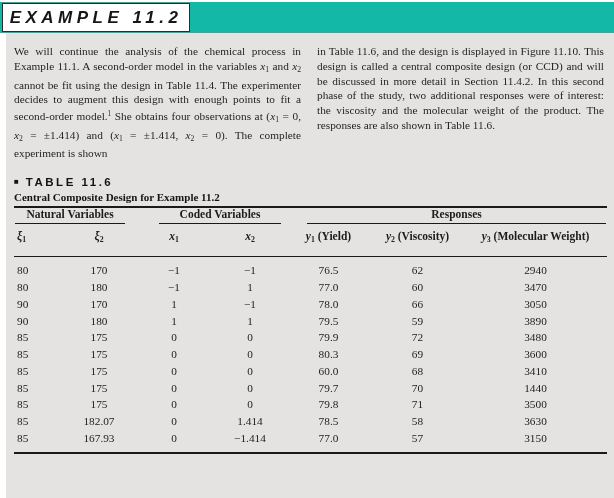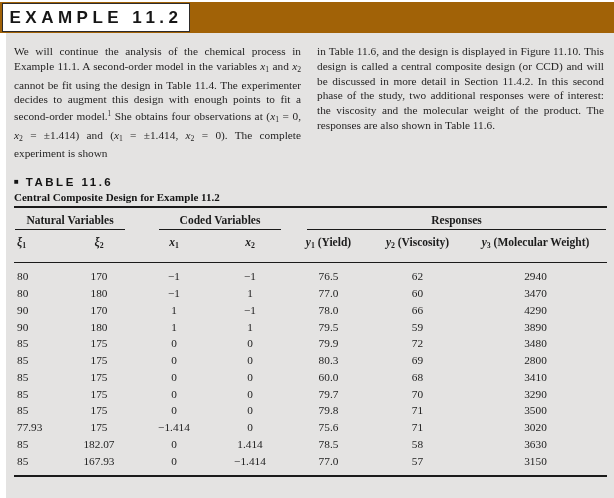--- a/index.html
+++ b/index.html
@@ -11,21 +11,22 @@
     background: #ffffff;
     overflow: hidden;
     font-family: "Liberation Serif", "DejaVu Serif", serif;
     color: #1e1e1e;
   }
   
   .titlebar {
     position: relative;
     margin-top: 2px;
     height: 31px;
-    background: #a16207;
+    background: #14b8a6;
+    font-style: italic;
   }
   .titlebox {
     position: absolute;
     left: 2px; top: 1px; bottom: 1px;
     width: 188px;
     background: #ffffff;
     border: 1.5px solid #2d2b2b;
     box-sizing: border-box;
     display: flex; align-items: center; justify-content: center;
     font-family: "Liberation Sans", "DejaVu Sans", sans-serif;
@@ -80,21 +81,21 @@
   }
   table.ccd {
     width: 100%;
     border-collapse: collapse;
     table-layout: fixed;
     border-top: 2.6px solid #1a1a1a;
     border-bottom: 2.8px solid #1a1a1a;
     color: #1c1c1c;
   }
   table.ccd th { font-weight: bold; font-size: 11.5px; }
-  th.grp-cell { padding-top: 6px; vertical-align: bottom; }
+  th.grp-cell { padding-top: 0; vertical-align: bottom; }
   .grp {
     border-bottom: 1.3px solid #1a1a1a;
     padding-bottom: 3px;
     text-align: center;
   }
   th.grp-cell:nth-child(1) .grp { margin-right: 8px; }
   th.grp-cell:nth-child(2) .grp { margin-left: 24px; margin-right: 4px; }
   th.grp-cell:nth-child(3) .grp { margin-left: 20px; font-family: Liberation Serif, serif; }
   tr.sub-row th {
     padding: 5px 0 12px;
@@ -187,21 +188,21 @@
               <td>60</td>
               <td>3470</td>
             </tr>
             <tr>
               <td>90</td>
               <td>170</td>
               <td>1</td>
               <td>−1</td>
               <td>78.0</td>
               <td>66</td>
-              <td>4290</td>
+              <td>3050</td>
             </tr>
             <tr>
               <td>90</td>
               <td>180</td>
               <td>1</td>
               <td>1</td>
               <td>79.5</td>
               <td>59</td>
               <td>3890</td>
             </tr>
@@ -214,57 +215,48 @@
               <td>72</td>
               <td>3480</td>
             </tr>
             <tr>
               <td>85</td>
               <td>175</td>
               <td>0</td>
               <td>0</td>
               <td>80.3</td>
               <td>69</td>
-              <td>2800</td>
+              <td>3600</td>
             </tr>
             <tr>
               <td>85</td>
               <td>175</td>
               <td>0</td>
               <td>0</td>
               <td>60.0</td>
               <td>68</td>
               <td>3410</td>
             </tr>
             <tr>
               <td>85</td>
               <td>175</td>
               <td>0</td>
               <td>0</td>
               <td>79.7</td>
               <td>70</td>
-              <td>3290</td>
+              <td>1440</td>
             </tr>
             <tr>
               <td>85</td>
               <td>175</td>
               <td>0</td>
               <td>0</td>
               <td>79.8</td>
               <td>71</td>
               <td>3500</td>
-            </tr>
-            <tr>
-              <td>77.93</td>
-              <td>175</td>
-              <td>−1.414</td>
-              <td>0</td>
-              <td>75.6</td>
-              <td>71</td>
-              <td>3020</td>
             </tr>
             <tr>
               <td>85</td>
               <td>182.07</td>
               <td>0</td>
               <td>1.414</td>
               <td>78.5</td>
               <td>58</td>
               <td>3630</td>
             </tr>

